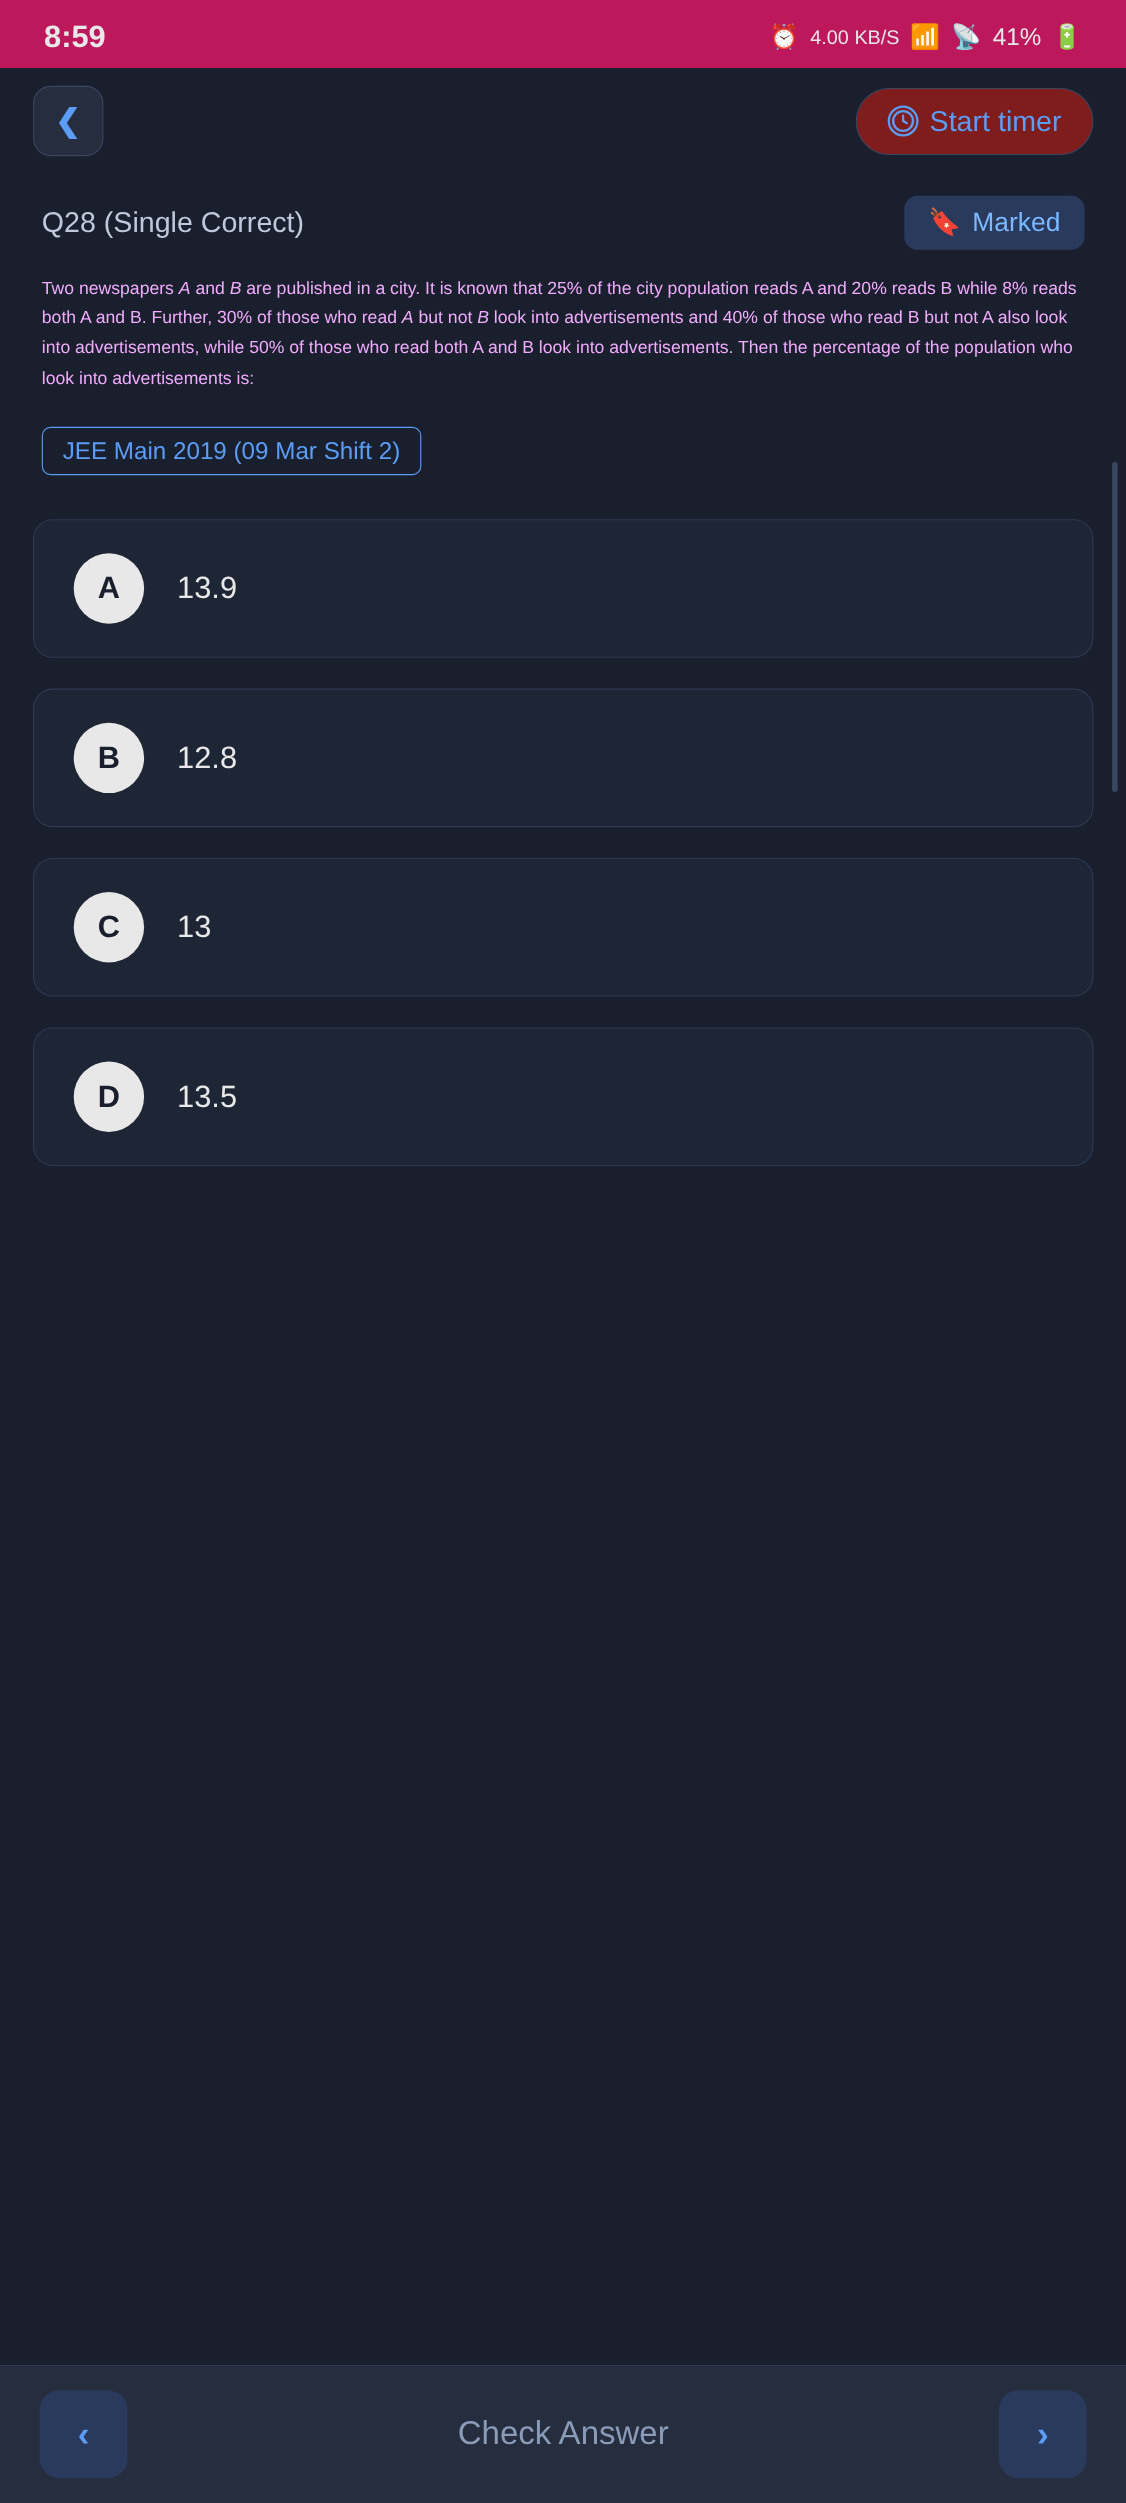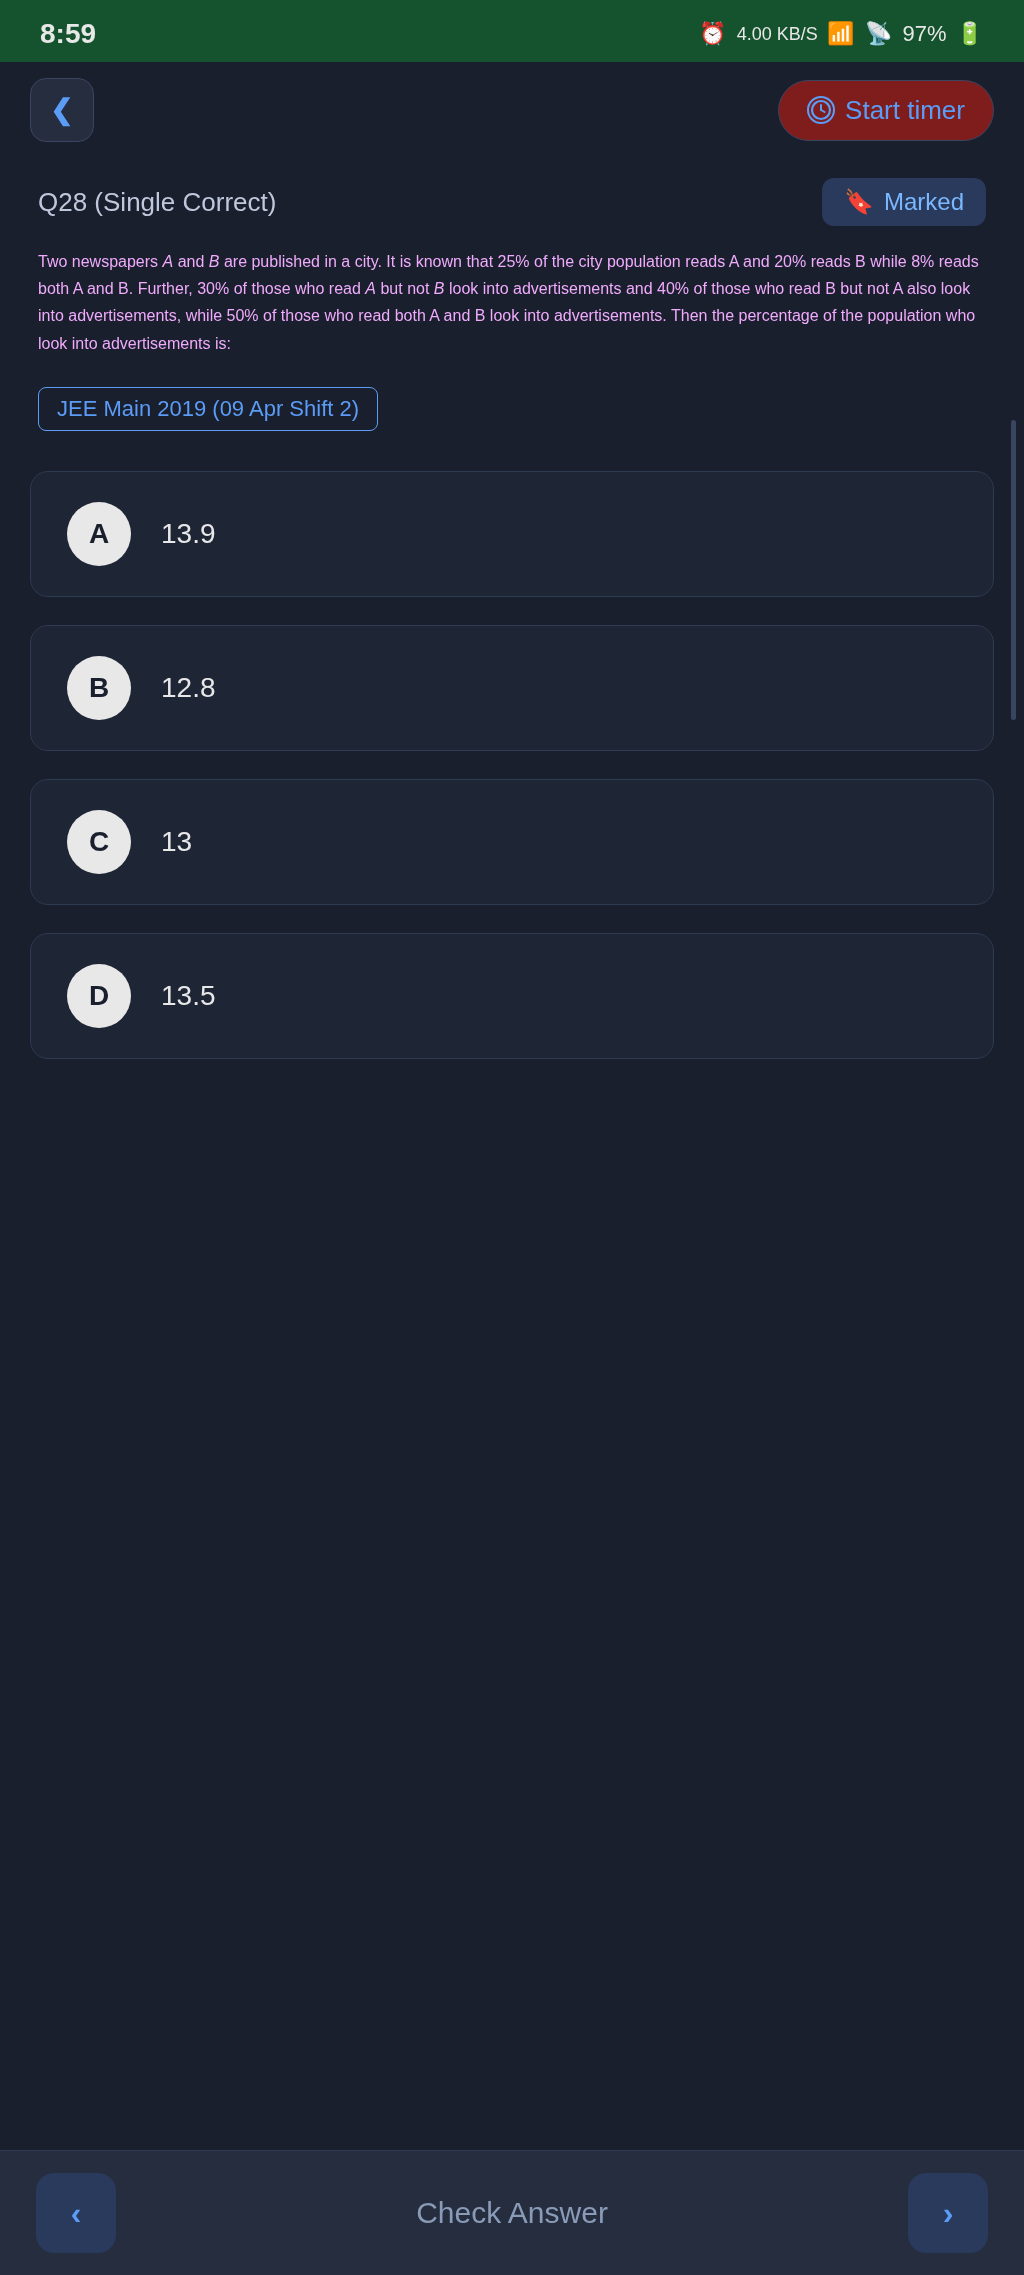--- a/index.html
+++ b/index.html
@@ -12,21 +12,21 @@
       font-family: 'Segoe UI', Arial, sans-serif;
       color: #e8e8e8;
       display: flex;
       flex-direction: column;
       align-items: center;
     }
 
     
     .status-bar {
       width: 100%;
-      background: #14532d;
+      background: #be185d;
       display: flex;
       justify-content: space-between;
       align-items: center;
       padding: 18px 40px 12px 40px;
     }
     .status-time {
       font-size: 28px;
       font-weight: 600;
       color: #e8e8e8;
     }
@@ -231,21 +231,21 @@
 </head>
 <body>
 
 <div class="status-bar">
   <span class="status-time">8:59</span>
   <div class="status-icons">
     <span>⏰</span>
     <span style="font-size:18px;">4.00 KB/S</span>
     <span>📶</span>
     <span>📡</span>
-    <span>97%</span>
+    <span>41%</span>
     <span>🔋</span>
   </div>
 </div>
 
 <div class="nav-bar">
   <div class="nav-left">
     <button class="back-btn">
       <span class="back-arrow">❮</span>
     </button>
   </div>
@@ -275,21 +275,21 @@
     is known that 25% of the city population reads A
     and 20% reads B while 8% reads both A and B.
     Further, 30% of those who read <em>A</em> but not <em>B</em> look
     into advertisements and 40% of those who read B
     but not A also look into advertisements, while
     50% of those who read both A and B look into
     advertisements. Then the percentage of the
     population who look into advertisements is:
   </div>
 
-  <div class="tag-badge">JEE Main 2019 (09 Apr Shift 2)</div>
+  <div class="tag-badge">JEE Main 2019 (09 Mar Shift 2)</div>
 </div>
 
 <div class="options-area">
 
   <div class="option-card">
     <div class="option-circle">
       <span>A</span>
     </div>
     <span class="option-text">13.9</span>
   </div>

